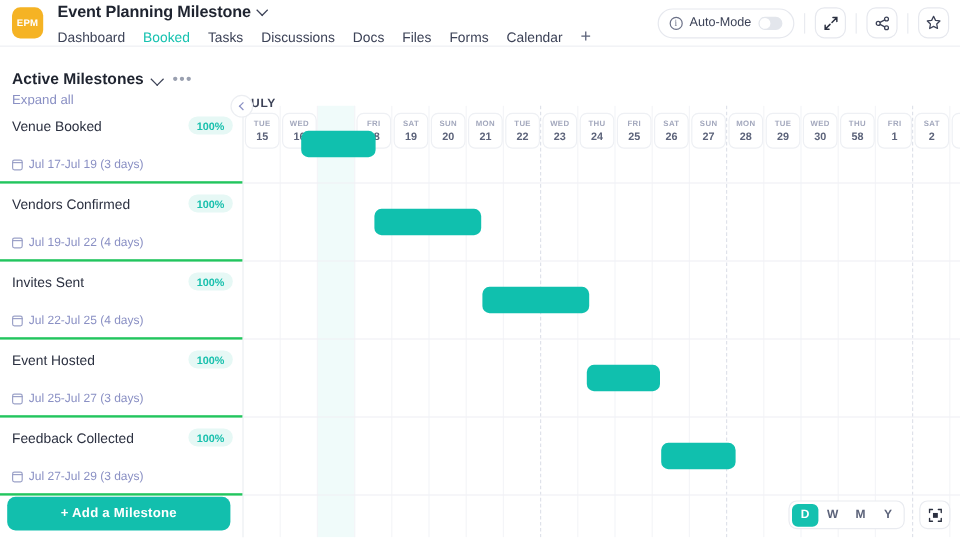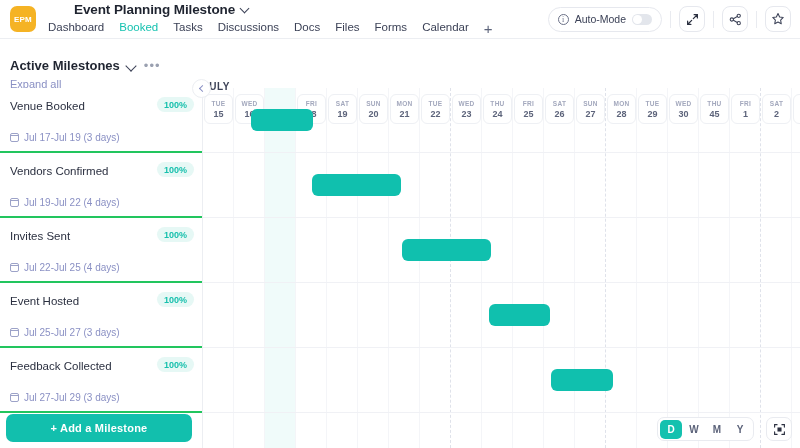--- a/index.html
+++ b/index.html
@@ -19,29 +19,29 @@
     display: flex; align-items: center;
   }
   .logo {
     width: 26px; height: 26px; border-radius: 7px;
     background: #f5b324; color: #fff;
     font-size: 8px; font-weight: bold; letter-spacing: .2px;
     display: flex; align-items: center; justify-content: center;
     margin-left: 10px; flex: none;
   }
   .title-block { margin-left: 12px; display: flex; flex-direction: column; justify-content: center; }
-  .proj-row { display: flex; align-items: center; gap: 6px; height: 18px; margin-left: 26px; }
+  .proj-row { display: flex; align-items: center; gap: 6px; height: 18px; }
   .proj-title { font-size: 13.5px; font-weight: bold; color: #1f2430; letter-spacing: -.1px; }
   .chev { width: 9px; height: 9px; position: relative; }
   .chev::after {
     content: ""; position: absolute; left: 0; top: 0;
     width: 6px; height: 6px; border-right: 1.6px solid #3c4257; border-bottom: 1.6px solid #3c4257;
     transform: rotate(45deg);
   }
-  .nav { display: flex; align-items: flex-start; gap: 15px; height: 17px; margin-top: 3px; }
+  .nav { display: flex; align-items: flex-end; gap: 15px; height: 17px; margin-top: 3px; }
   .nav-item { font-size: 11.5px; color: #3c4257; cursor: pointer; white-space: nowrap; }
   .nav-item.active { color: #16c2b0; }
   .nav-plus { font-size: 15px; color: #5c637a; line-height: 1; cursor: pointer; }
 
   .top-right { margin-left: auto; display: flex; align-items: center; gap: 0; padding-right: 9px; }
   .automode {
     display: flex; align-items: center; gap: 6px;
     border: 1px solid #e6e8ee; border-radius: 16px;
     height: 25px; padding: 0 9px; background: #fff; cursor: pointer;
   }
@@ -280,21 +280,21 @@
         <div class="daycell box">
           <span class="dw">TUE</span>
           <span class="dn">29</span>
         </div>
         <div class="daycell box">
           <span class="dw">WED</span>
           <span class="dn">30</span>
         </div>
         <div class="daycell box">
           <span class="dw">THU</span>
-          <span class="dn">45</span>
+          <span class="dn">58</span>
         </div>
         <div class="daycell box">
           <span class="dw">FRI</span>
           <span class="dn">1</span>
         </div>
         <div class="daycell box">
           <span class="dw">SAT</span>
           <span class="dn">2</span>
         </div>
         <div class="daycell box"></div>

